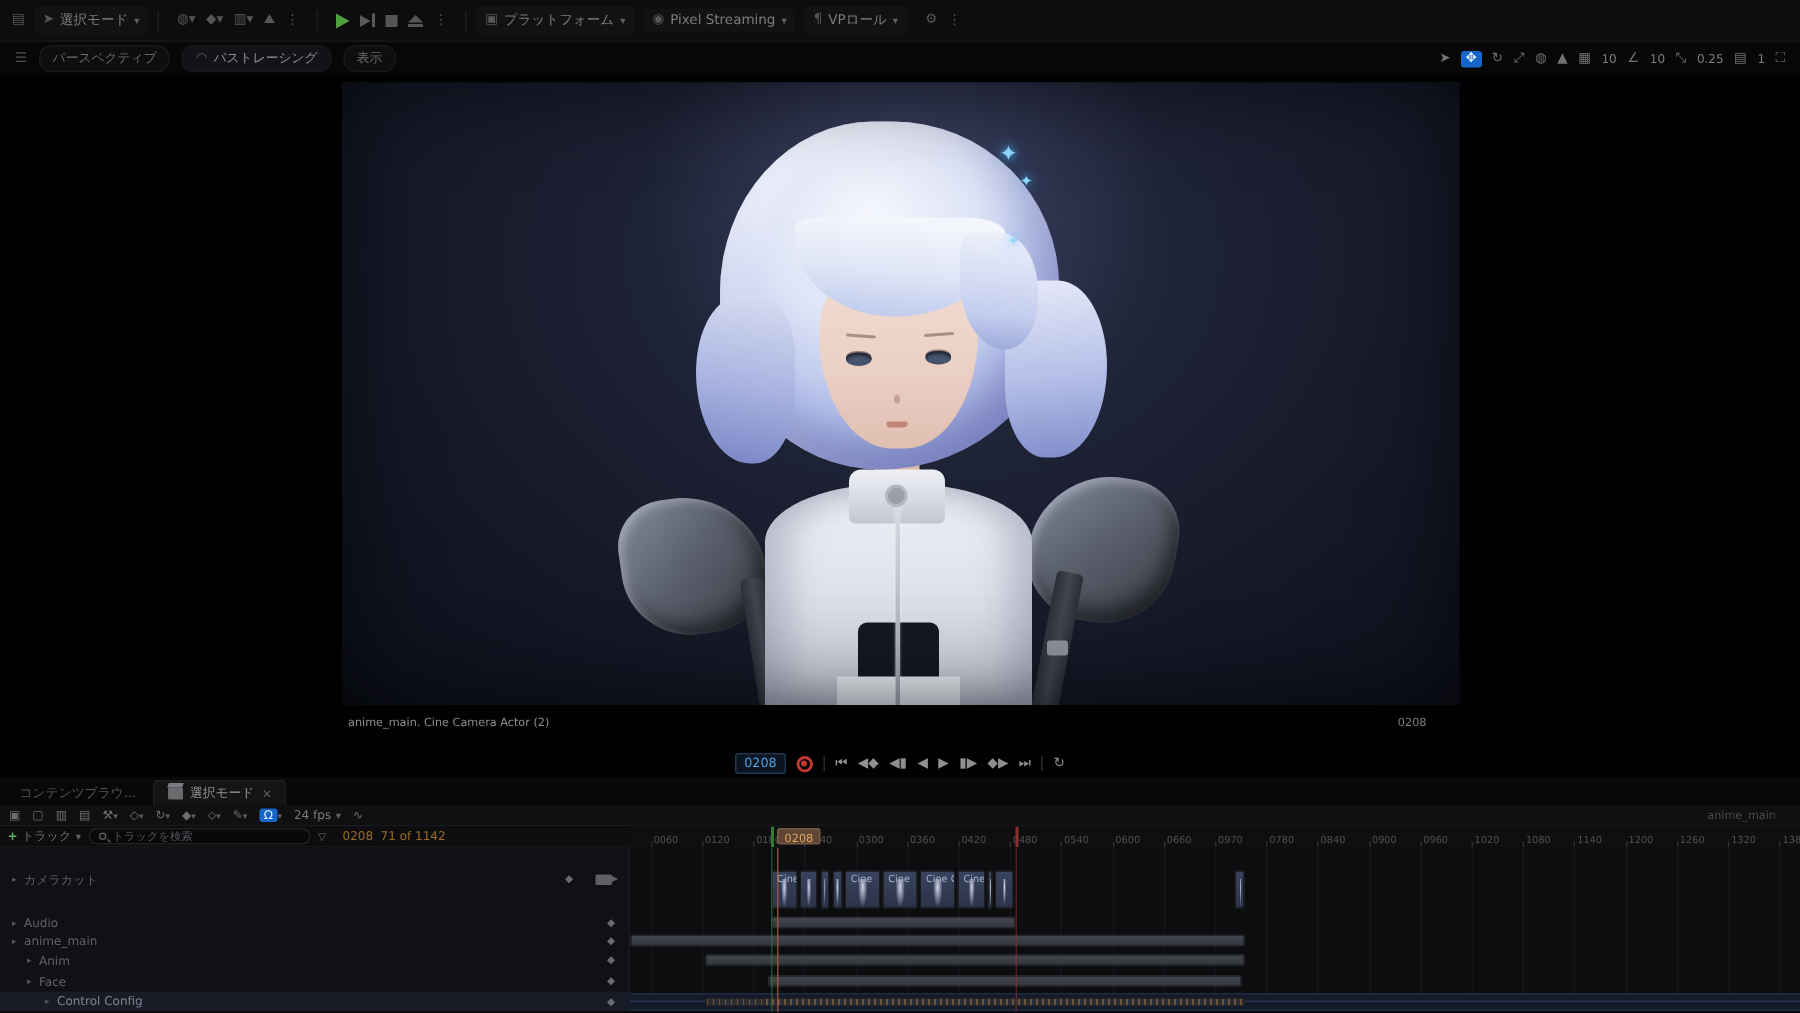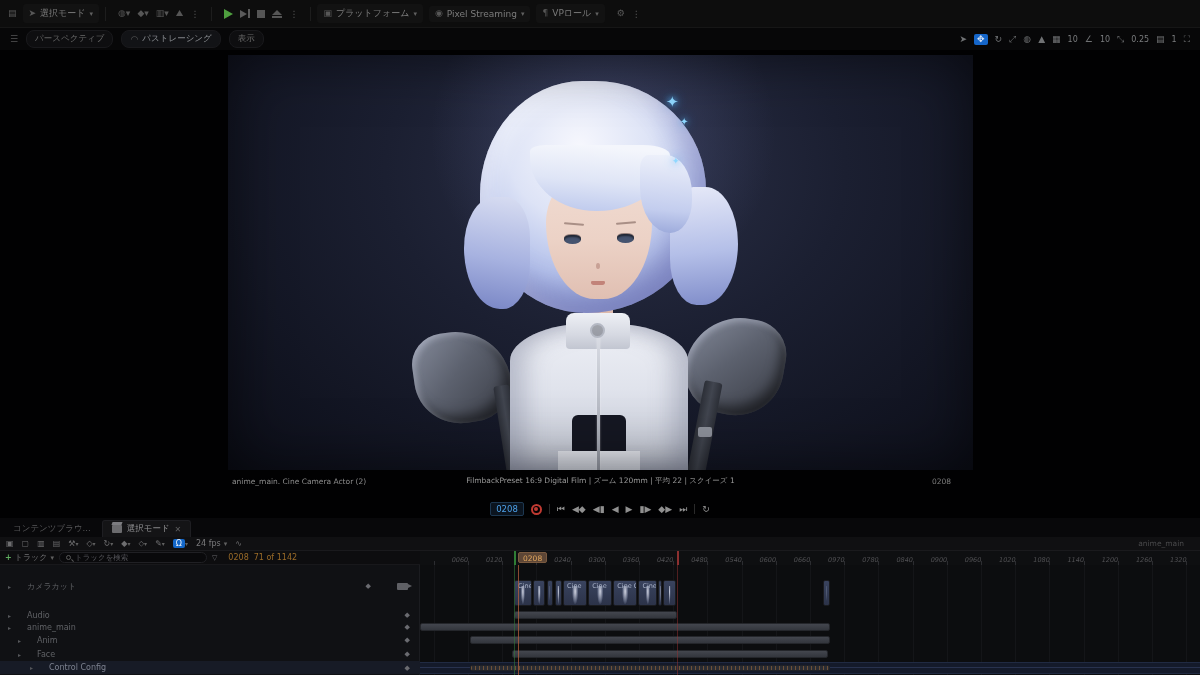--- a/index.html
+++ b/index.html
@@ -136,29 +136,29 @@
   .searchbox { display:flex; align-items:center; gap:4px; flex:0 0 148px; height:11px;
     background:#09090b; border:1px solid #202024; border-radius:6px; padding:0 6px; color:#55555a; font-size:7.5px; }
   .loupe { width:5px; height:5px; border:1px solid #595959; border-radius:50%; position:relative; }
   .loupe::after { content:""; position:absolute; left:4px; top:4px; width:3px; height:1px; background:#595959; transform:rotate(45deg); }
   .funnel { color:#66666a; font-size:7px; }
   .ocount { color:#9a6b28; font-size:8px; }
   .ocount.f { margin-left:6px; }
 
   .ruler { position:relative; flex:1; height:14px; background:#0e0f11; overflow:hidden; }
   .tick { position:absolute; bottom:0; width:1px; height:4px; background:#2c2d31; }
-  .tick span { position:absolute; left:18px; bottom:1px; font-size:6.5px; color:#515154; white-space:nowrap;font-style:italic; }
+  .tick span { position:absolute; left:2px; bottom:1px; font-size:6.5px; color:#515154; white-space:nowrap; }
   .ph-flag { position:absolute; top:1px; height:11px; background:#5d4636; border:1px solid #7a5a40;
     border-radius:2px; color:#e2a75e; font-size:7.5px; padding:0 4px; line-height:11px; }
   .rng { position:absolute; top:0; width:2px; height:14px; }
   .rng.g { background:#2f7d35; } .rng.r { background:#8c3030; }
 
   .seq-body { position:relative; display:flex; height:110px; }
   .outliner { position:relative; width:420px; background:#101114; border-right:1px solid #1b1c20; }
-  .orow { position:absolute; left:0; width:420px; display:flex; align-items:center; gap:16px;
+  .orow { position:absolute; left:0; width:420px; display:flex; align-items:center; gap:5px;
     color:#606266; font-size:8px; }
   .orow.sel { background:#171b26; color:#7d8290; }
   .orow .exp { font-size:6px; color:#55565a; }
   .orow .spacer { flex:1; }
   .okey { color:#6a6b70; font-size:7px; margin-right:10px; }
   .ocam { width:11px; height:7px; background:#5f6065; border-radius:1px; position:relative; margin-right:12px; }
   .ocam::after { content:""; position:absolute; right:-4px; top:1px; border-left:4px solid #5f6065;
     border-top:2.5px solid transparent; border-bottom:2.5px solid transparent; }
 
   .tl { position:relative; flex:1; background:#0c0d0f; overflow:hidden; }
@@ -293,21 +293,20 @@
       <div class="eye r"></div>
       <div class="nose"></div>
       <div class="mouth"></div>
       <div class="spark" style="left:438px;top:40px;font-size:15px;">✦</div>
       <div class="spark" style="left:452px;top:62px;font-size:10px;">✦</div>
       <div class="spark" style="left:444px;top:102px;font-size:9px;">✦</div>
       <div class="vignette"></div>
     </div>
     <div class="caminfo">
       <span class="l">anime_main. Cine Camera Actor (2)</span>
-      <span class="c">FilmbackPreset 16:9 Digital Film | ズーム 120mm | 平均 22 | スクイーズ 1</span>
       <span class="r">0208</span>
     </div>
     <div class="transport">
       <span class="frame-box">0208</span>
       <span class="rec">
           <i></i>
         </span>
       <span class="tpsep"></span>
       <span class="tpico">⏮</span>
       <span class="tpico">◀◆</span>

